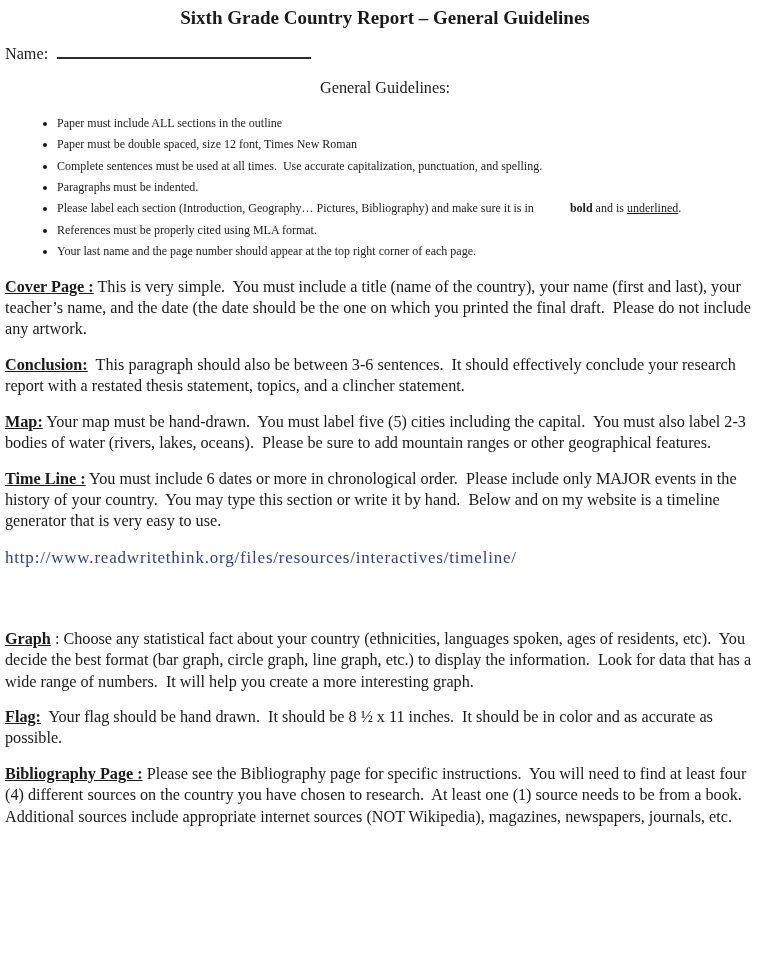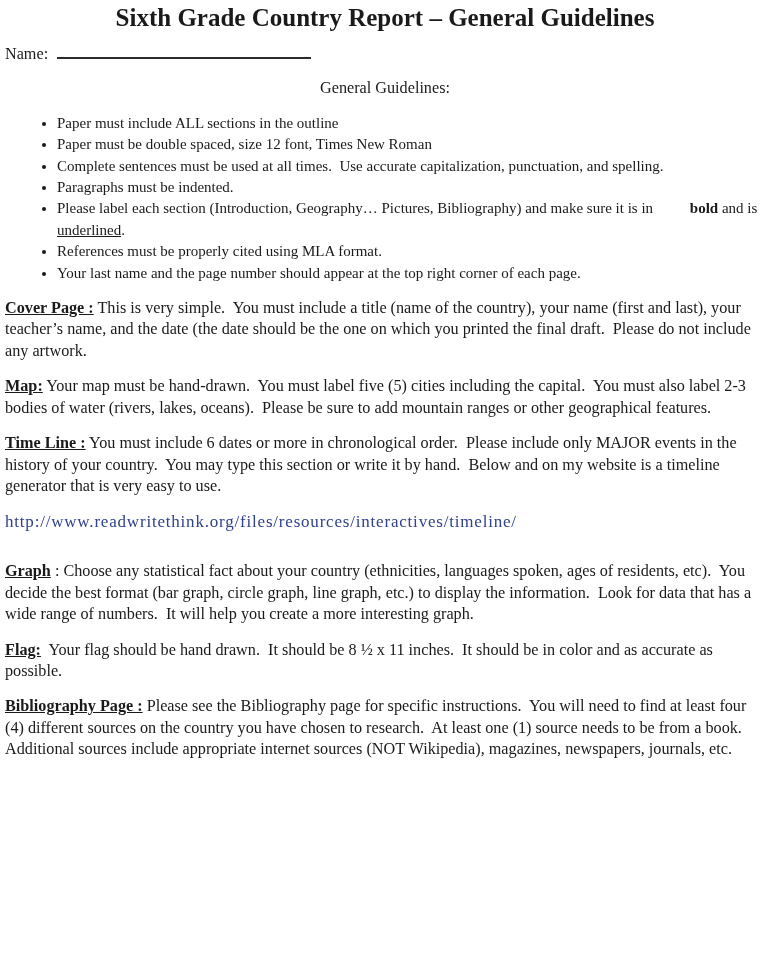--- a/index.html
+++ b/index.html
@@ -4,42 +4,42 @@
 <style>
   html, body { margin: 0; padding: 0; }
   body {
     width: 768px; height: 962px; overflow: hidden;
     background: #ffffff; color: #1a1a1a;
     font-family: "Liberation Serif", serif;
   }
   .page { padding: 6px 3px 0 5px; }
   .t { white-space: pre-wrap; }
   .doc-title {
-    text-align: center; font-weight: bold; font-size: 25px;
+    text-align: center; font-weight: bold; font-size: 19px;
     line-height: 23px; margin: 0 0 13px 0;
   }
   .para {
     font-size: 16.2px; line-height: 21.4px; margin: 0 0 14px 0;
   }
   .name-row { margin-bottom: 13px; }
   .name-line {
     display: inline-block; width: 254px; height: 15px;
     border-bottom: 2px solid #2b2b2b; margin-left: 5px;
   }
   .heading-row { margin-bottom: 13px; text-align: center; }
   ul.bullets {
     margin: 0 0 14px 0; padding: 0 0 0 52px;
-    font-size: 15px; line-height: 21.4px;
+    font-size: 12px; line-height: 21.4px;
     list-style: disc outside;
   }
   ul.bullets li { margin: 0; padding: 0; }
   .lbl { font-weight: bold; text-decoration: underline; }
   .bold-w { font-weight: bold; margin-left: 33px; }
   .und-w { text-decoration: underline; }
-  .link-para { margin: 0 0 28px 0; line-height: 22px; }
+  .link-para { margin: 0 0 60px 0; line-height: 22px; }
   a.timeline-link {
     color: #30418e; text-decoration: none;
     font-size: 17px; letter-spacing: 0.8px;
     font-family: "Liberation Serif", serif;
   }
 </style>
 </head>
 <body>
 
 <div class="page">
@@ -56,20 +56,21 @@
     <li><span class="t">Complete sentences must be used at all times.  Use accurate capitalization, punctuation, and spelling.</span></li>
     <li><span class="t">Paragraphs must be indented.</span></li>
     <li><span class="t">Please label each section (Introduction, Geography… Pictures, Bibliography) and make sure it is in </span><span class="t bold-w">bold</span><span class="t"> and is </span><span class="t und-w">underlined</span><span class="t">.</span></li>
     <li><span class="t">References must be properly cited using MLA format.</span></li>
     <li><span class="t">Your last name and the page number should appear at the top right corner of each page.</span></li>
   </ul>
 
   <p class="para"><b class="lbl t">Cover Page :</b><span class="t"> This is very simple.  You must include a title (name of the country), your name (first and last), your teacher’s name, and the date (the date should be the one on which you printed the final draft.  Please do not include any artwork.</span></p>
 
 
+  <p class="para"><b class="lbl t">Conclusion:</b><span class="t">  This paragraph should also be between 3-6 sentences.  It should effectively conclude your research report with a restated thesis statement, topics, and a clincher statement.</span></p>
 
   <p class="para"><b class="lbl t">Map:</b><span class="t"> Your map must be hand-drawn.  You must label five (5) cities including the capital.  You must also label 2-3 bodies of water (rivers, lakes, oceans).  Please be sure to add mountain ranges or other geographical features.</span></p>
 
   <p class="para"><b class="lbl t">Time Line :</b><span class="t"> You must include 6 dates or more in chronological order.  Please include only MAJOR events in the history of your country.  You may type this section or write it by hand.  Below and on my website is a timeline generator that is very easy to use.</span></p>
 
   <p class="para link-para"><a href="#" class="timeline-link">http://www.readwritethink.org/files/resources/interactives/timeline/</a></p>
 
   <p class="para"><b class="lbl t">Graph</b><span class="t"> : Choose any statistical fact about your country (ethnicities, languages spoken, ages of residents, etc).  You decide the best format (bar graph, circle graph, line graph, etc.) to display the information.  Look for data that has a wide range of numbers.  It will help you create a more interesting graph.</span></p>
 
   <p class="para"><b class="lbl t">Flag:</b><span class="t">  Your flag should be hand drawn.  It should be 8 ½ x 11 inches.  It should be in color and as accurate as possible.</span></p>

